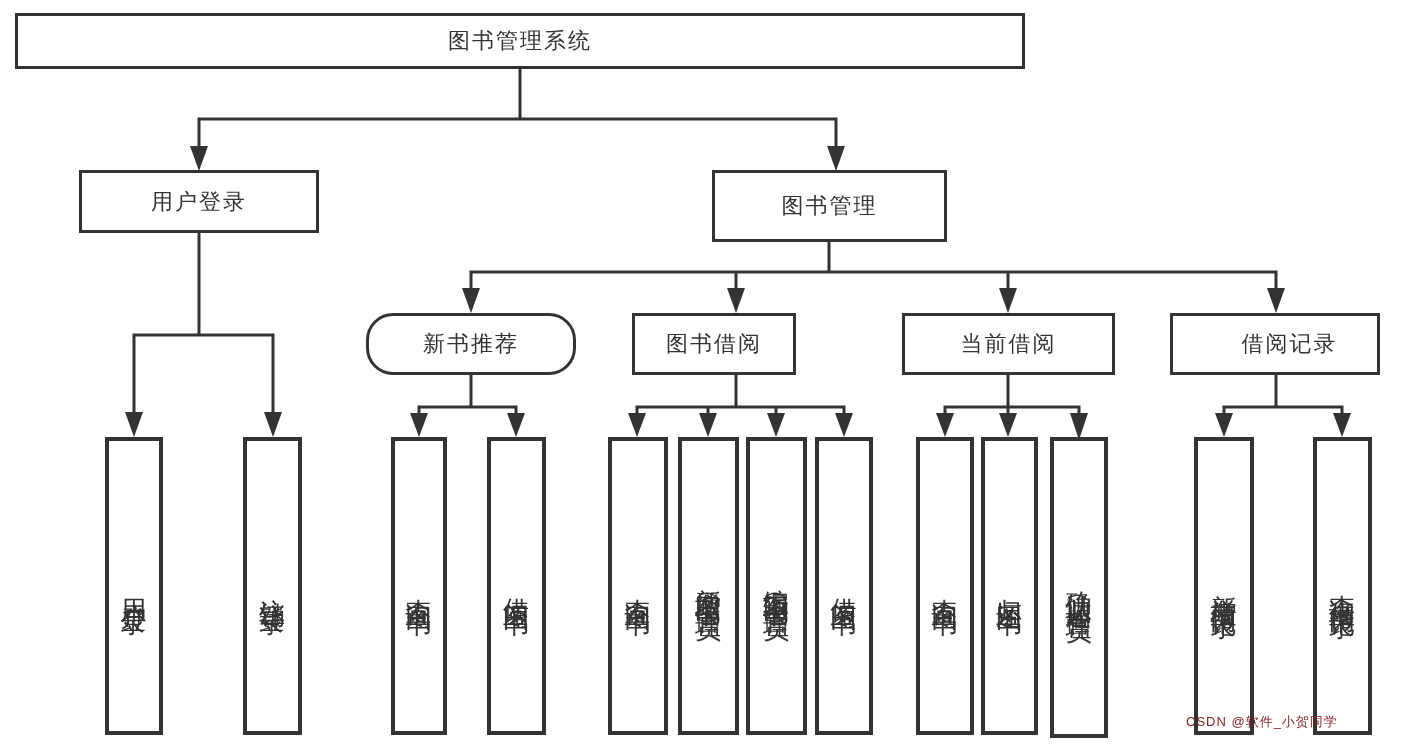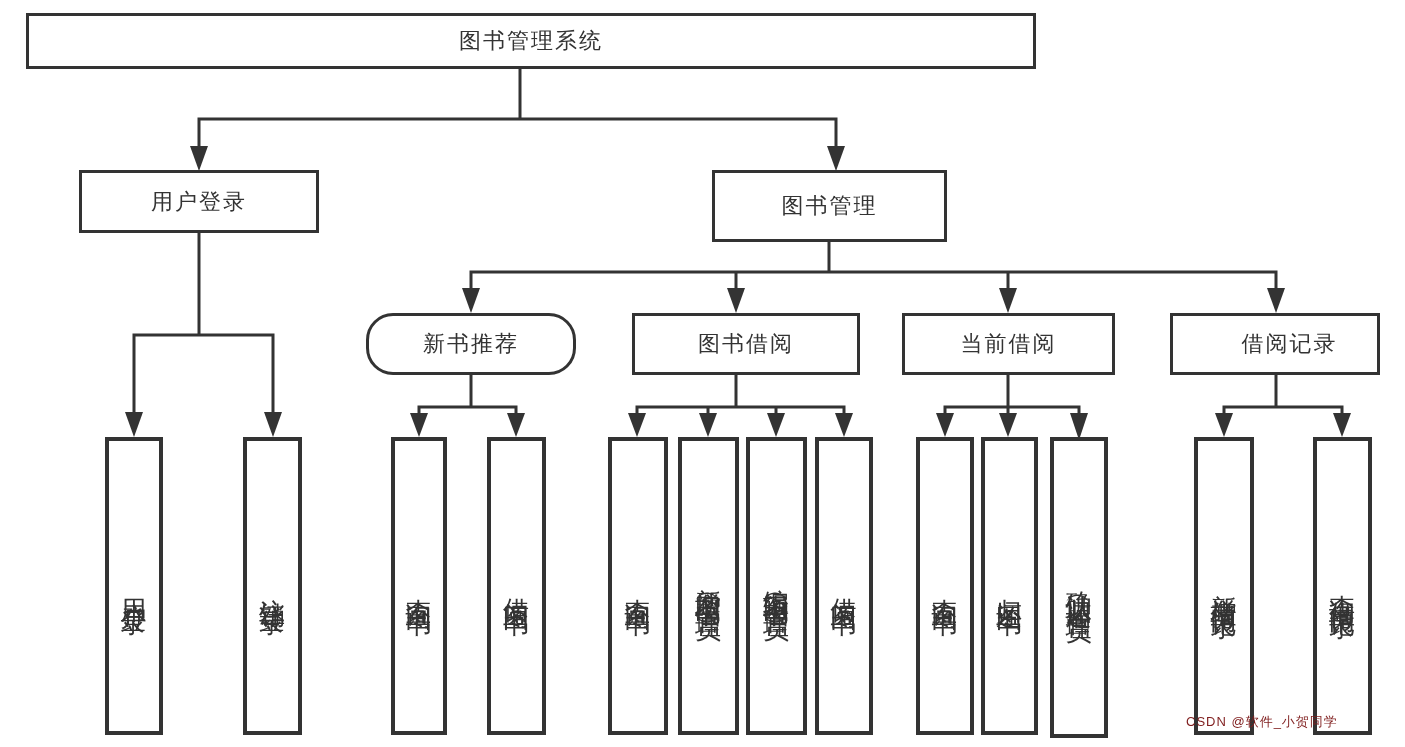--- a/index.html
+++ b/index.html
@@ -28,25 +28,25 @@
   .vbox span{
     writing-mode:vertical-rl;text-orientation:mixed;
     font-size:26px;letter-spacing:4px;line-height:1;
     color:#333333;white-space:nowrap;
   }
   .watermark{
     position:absolute;left:1186px;top:713px;z-index:3;
     font-size:13px;color:#7f1d1d;letter-spacing:1px;white-space:nowrap;
   }
   
-  .n-root{left:26px;top:13px;width:1010px;height:56px;}
+  .n-root{left:15px;top:13px;width:1010px;height:56px;}
   .n-userlogin{left:79px;top:170px;width:240px;height:63px;}
   .n-bookmgmt{left:712px;top:170px;width:235px;height:72px;}
   .n-newbook{left:366px;top:313px;width:210px;height:62px;border-radius:27px;}
-  .n-borrow{left:632px;top:313px;width:228px;height:62px;}
+  .n-borrow{left:632px;top:313px;width:164px;height:62px;}
   .n-current{left:902px;top:313px;width:213px;height:62px;}
   .n-records{left:1170px;top:313px;width:210px;height:62px;padding-left:29px;}
   
   .l-1{left:105px;width:58px;}
   .l-2{left:243px;width:59px;}
   .l-3{left:391px;width:56px;}
   .l-4{left:487px;width:59px;}
   .l-5{left:608px;width:60px;}
   .l-6{left:678px;width:61px;}
   .l-7{left:746px;width:61px;}

